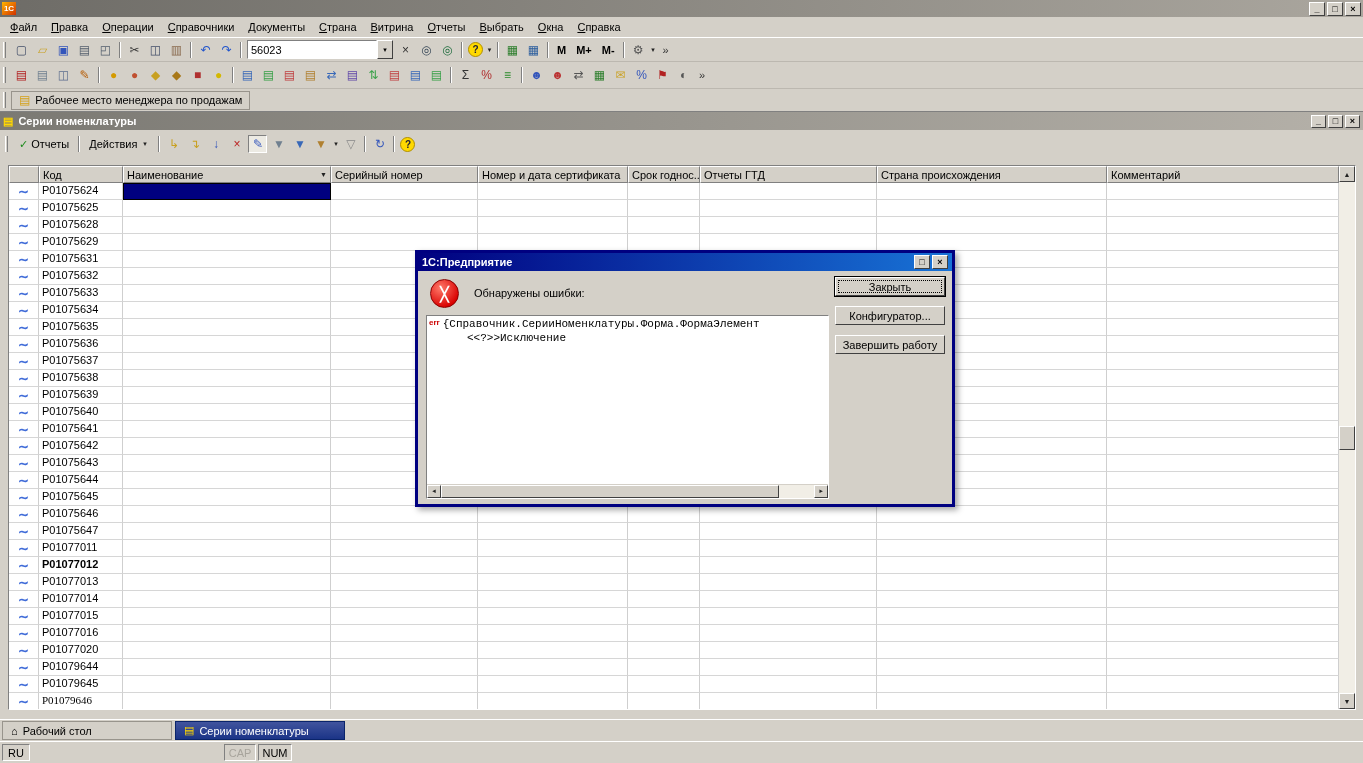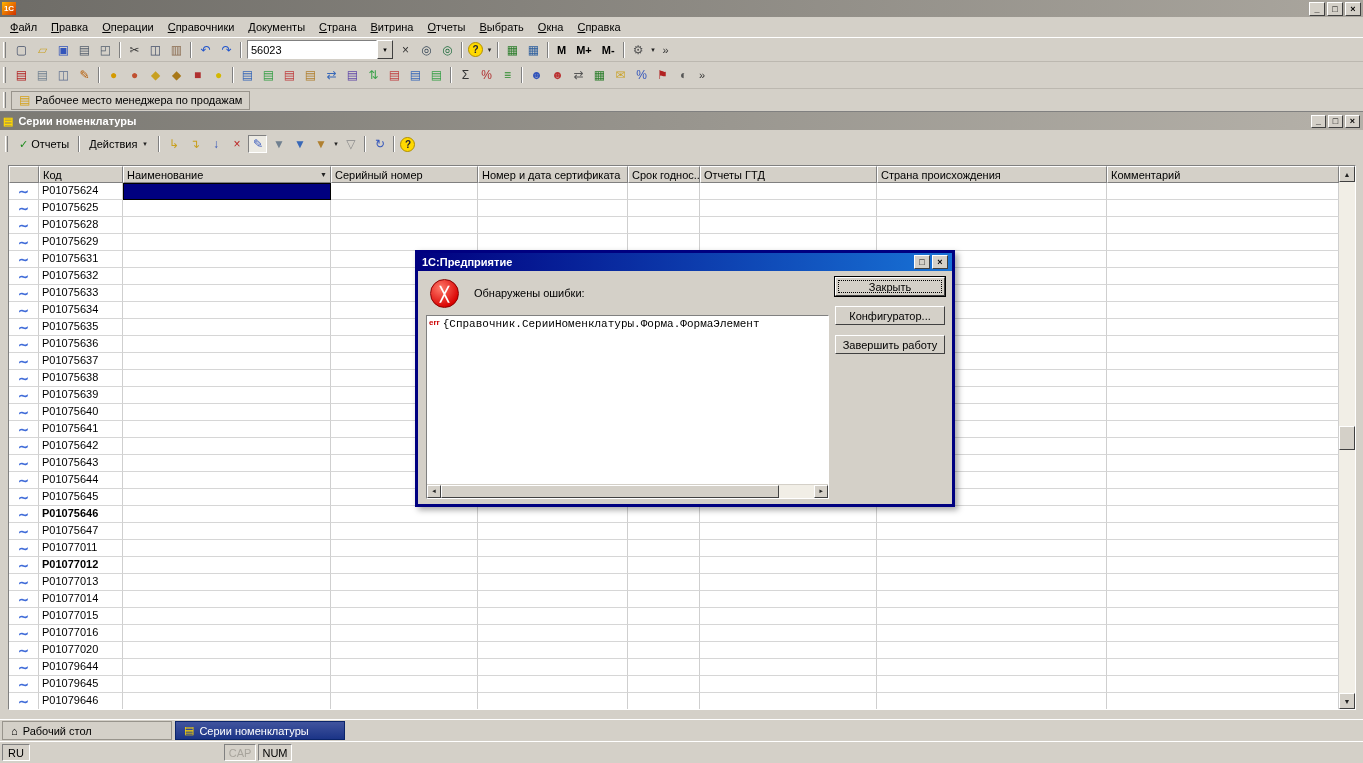--- a/index.html
+++ b/index.html
@@ -506,21 +506,21 @@
               <span class="gcell" style="width: 208px;"></span>
               <span class="gcell" style="width: 147px;"></span>
               <span class="gcell" style="width: 150px;"></span>
               <span class="gcell" style="width: 72px;"></span>
               <span class="gcell" style="width: 177px;"></span>
               <span class="gcell" style="width: 230px;"></span>
               <span class="gcell" style="flex: 1 1 auto;"></span>
             </div>
             <div class="grow">
               <span class="gcell iconc" style="width: 30px;">∼</span>
-              <span class="gcell" style="width: 84px; font-weight: bold;">P01075646</span>
+              <span class="gcell" style="width: 84px;">P01075646</span>
               <span class="gcell" style="width: 208px;"></span>
               <span class="gcell" style="width: 147px;"></span>
               <span class="gcell" style="width: 150px;"></span>
               <span class="gcell" style="width: 72px;"></span>
               <span class="gcell" style="width: 177px;"></span>
               <span class="gcell" style="width: 230px;"></span>
               <span class="gcell" style="flex: 1 1 auto;"></span>
             </div>
             <div class="grow">
               <span class="gcell iconc" style="width: 30px;">∼</span>
@@ -627,21 +627,21 @@
               <span class="gcell" style="width: 208px;"></span>
               <span class="gcell" style="width: 147px;"></span>
               <span class="gcell" style="width: 150px;"></span>
               <span class="gcell" style="width: 72px;"></span>
               <span class="gcell" style="width: 177px;"></span>
               <span class="gcell" style="width: 230px;"></span>
               <span class="gcell" style="flex: 1 1 auto;"></span>
             </div>
             <div class="grow">
               <span class="gcell iconc" style="width: 30px;">∼</span>
-              <span class="gcell" style="width: 84px;">P01079646</span>
+              <span class="gcell" style="width: 84px; font-family: Liberation Serif, serif;">P01079646</span>
               <span class="gcell" style="width: 208px;"></span>
               <span class="gcell" style="width: 147px;"></span>
               <span class="gcell" style="width: 150px;"></span>
               <span class="gcell" style="width: 72px;"></span>
               <span class="gcell" style="width: 177px;"></span>
               <span class="gcell" style="width: 230px;"></span>
               <span class="gcell" style="flex: 1 1 auto;"></span>
             </div>
           </div>
         <div id="vscroll">
@@ -659,20 +659,21 @@
       <span class="win-controls">
         <button class="wbtn">□</button>
         <button class="wbtn">×</button>
       </span>
     </div>
     <div class="dlg-body">
       <div class="err-icon">╳</div>
       <div class="dlg-msg">Обнаружены ошибки:</div>
       <div class="err-panel">
         <div class="err-line"><span class="err-mark">err</span><span>{Справочник.СерииНоменклатуры.Форма.ФормаЭлемент</span></div>
+        <div class="err-line indent"><span>&lt;&lt;?&gt;&gt;Исключение</span></div>
         <div class="hscroll">
           <div class="sb-btn left">◄</div>
           <div class="hthumb"></div>
           <div class="sb-btn right">►</div>
         </div>
       </div>
       <button class="dlg-btn default">
           <span class="focus-rect"></span>
           <span>Закрыть</span>
         </button>

